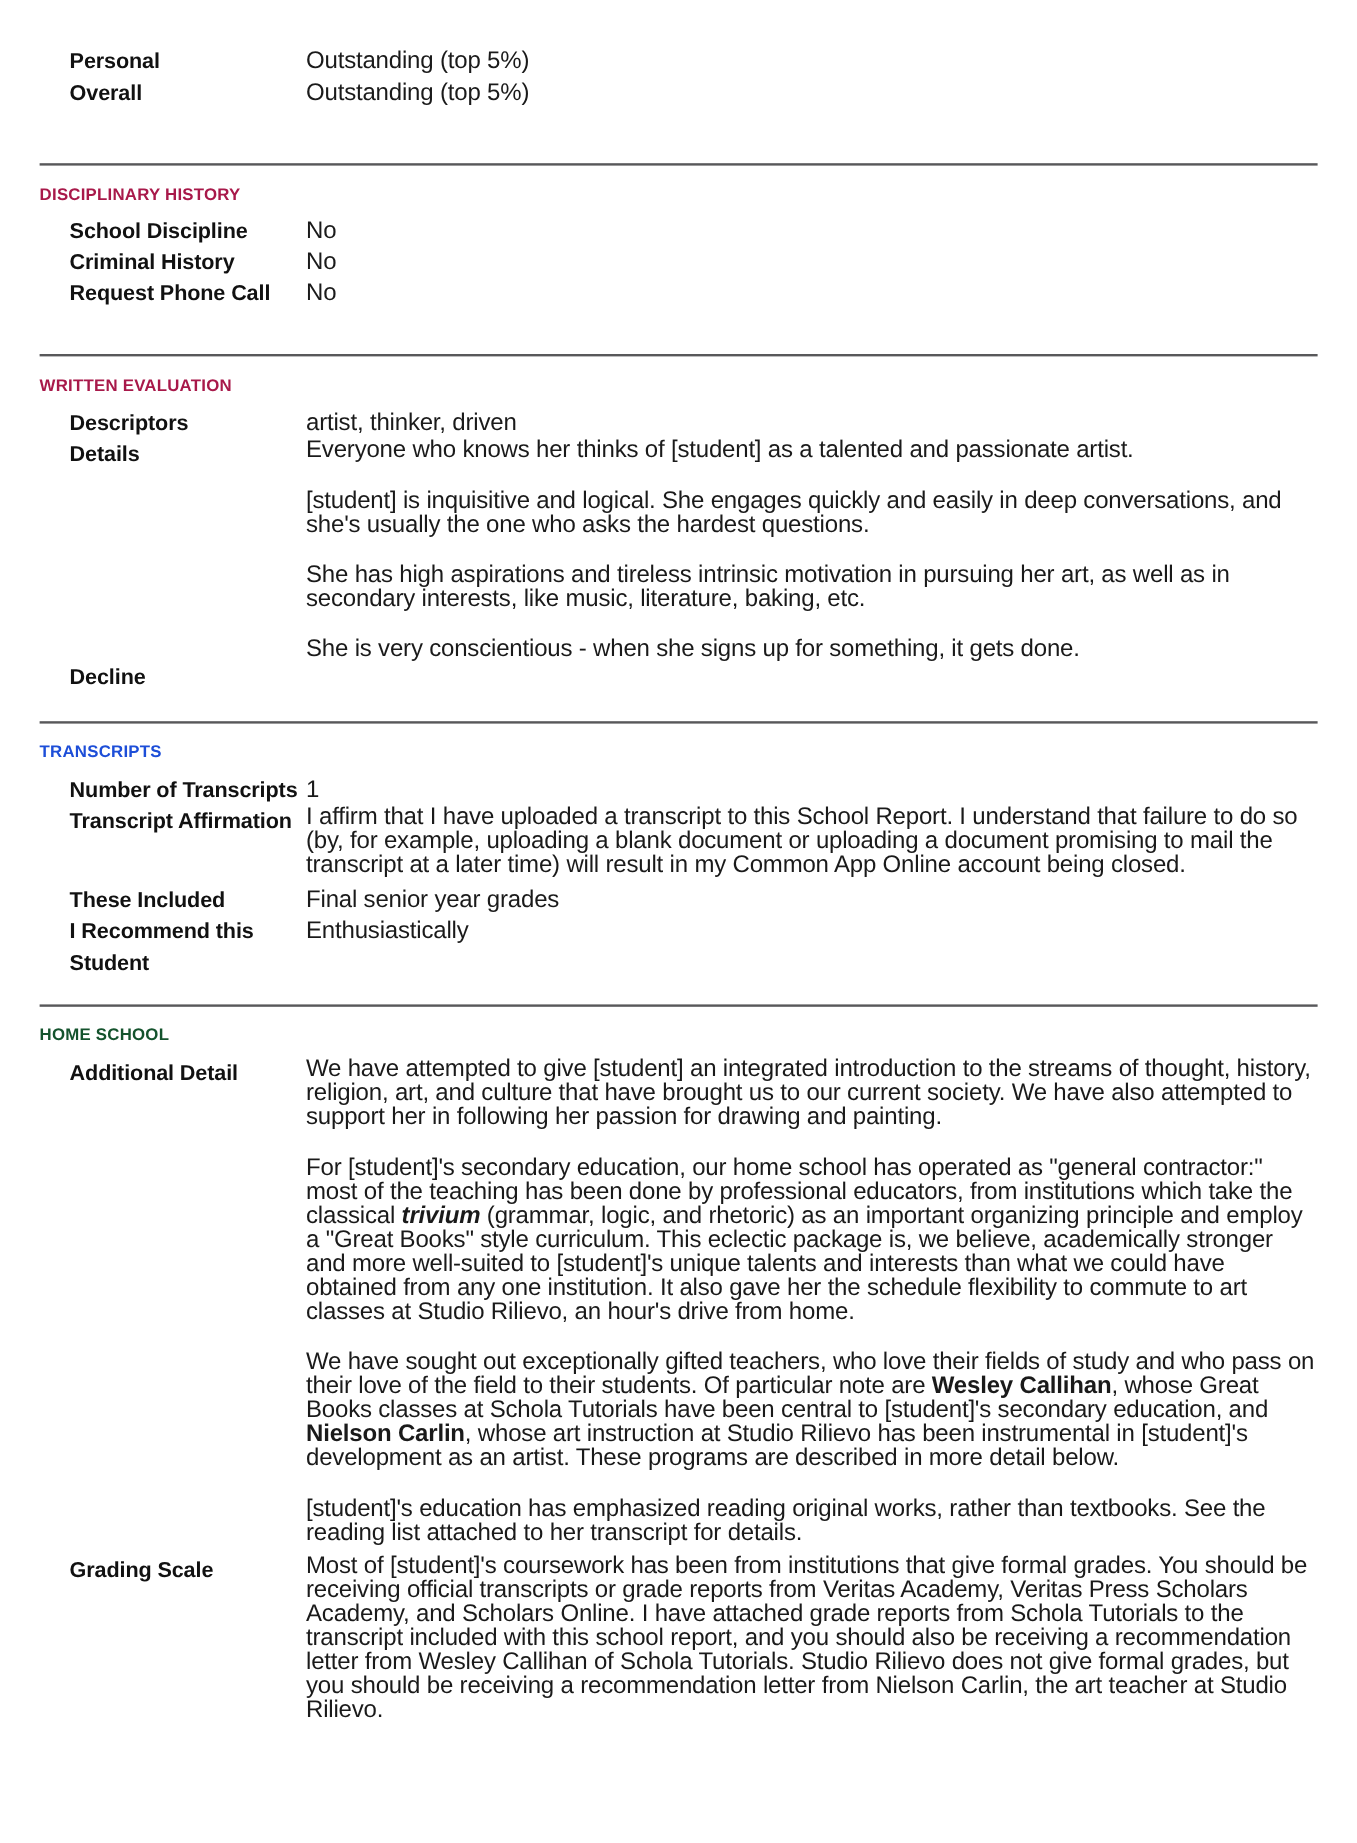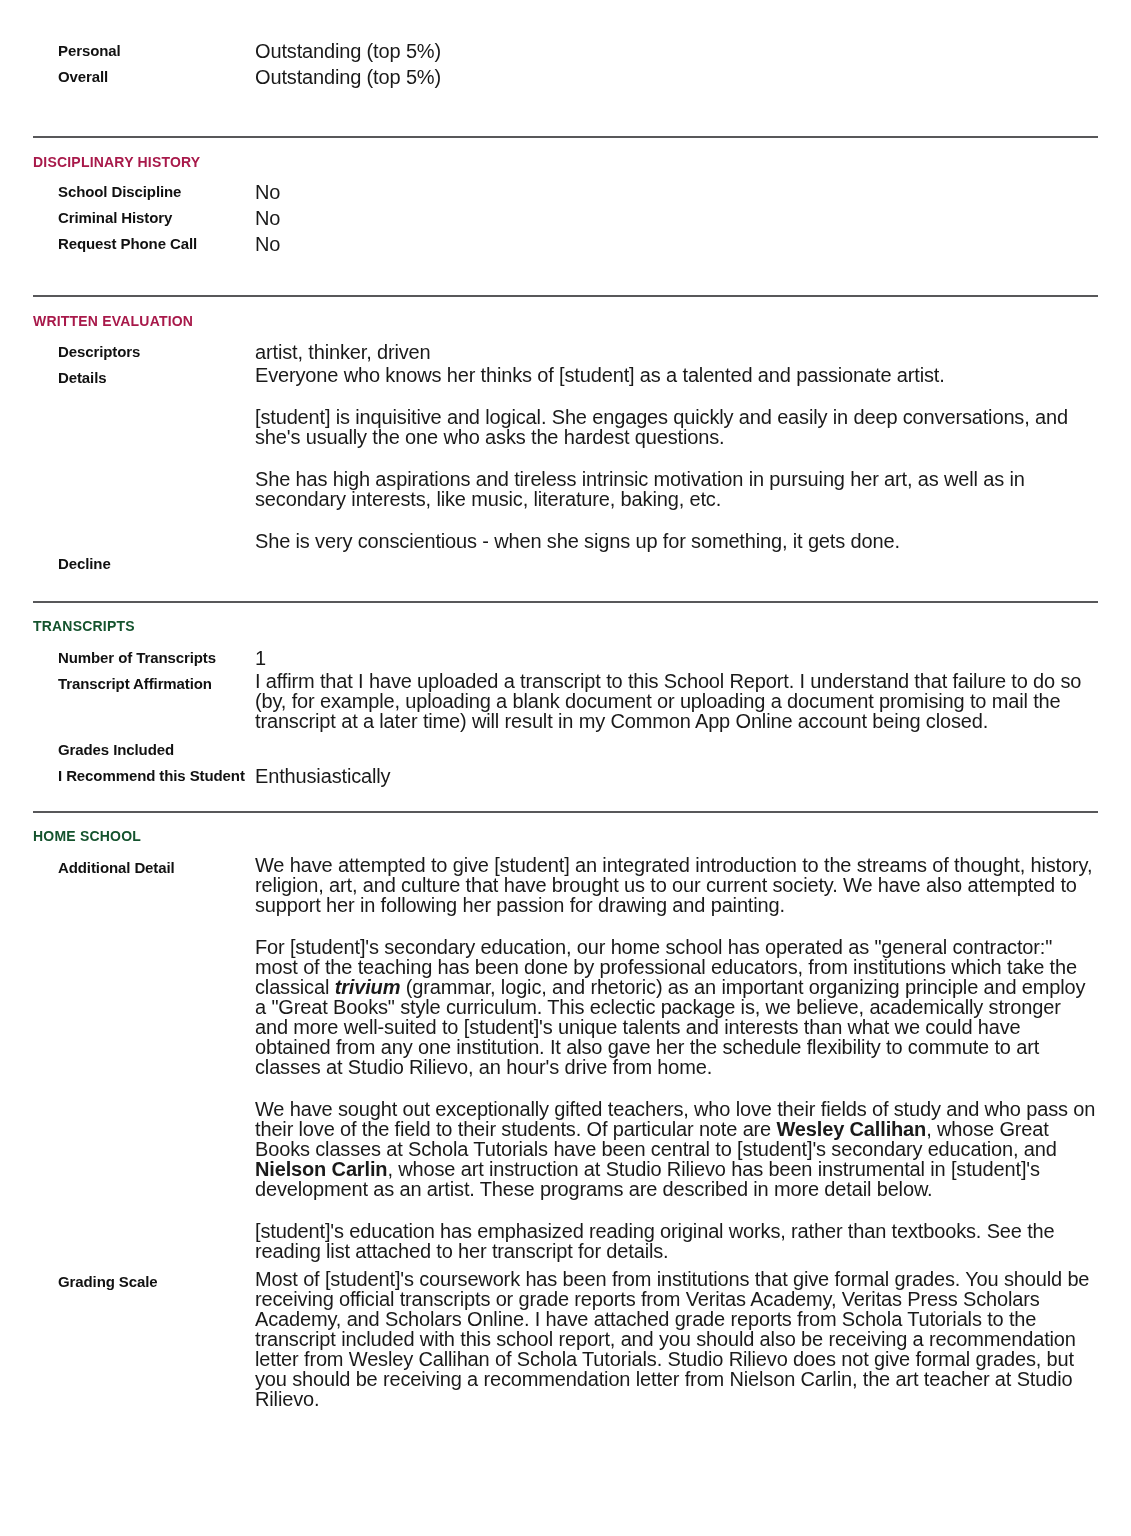--- a/index.html
+++ b/index.html
@@ -26,21 +26,21 @@
     display: flex;
     align-items: flex-start;
     width: 100%;
   }
   .label {
     width: 222px;
     min-width: 222px;
     padding-left: 25px;
     box-sizing: border-box;
     font-weight: bold;
-    font-size: 15px;
+    font-size: 18px;
     line-height: 26px;
     color: #111111;
     letter-spacing: -0.1px;
   }
   .value {
     flex: 1;
     font-size: 20px;
     line-height: 26px;
     color: #1a1a1a;
     letter-spacing: -0.15px;
@@ -133,36 +133,37 @@
     </div>
   </div>
   <div class="row">
     <div class="label">Decline</div>
     <div class="value value-single"></div>
   </div>
 
   <div style="height:24px"></div>
   <hr class="rule">
   <div style="height:12px"></div>
-  <div class="section-head" style="color:#14532d">TRANSCRIPTS</div>
+  <div class="section-head" style="color:#1d4ed8">TRANSCRIPTS</div>
   <div style="height:8px"></div>
 
   <div class="row">
     <div class="label">Number of Transcripts</div>
     <div class="value value-single">1</div>
   </div>
   <div class="row">
     <div class="label">Transcript Affirmation</div>
     <div class="value para-block">
       <p>I affirm that I have uploaded a transcript to this School Report. I understand that failure to do so (by, for example, uploading a blank document or uploading a document promising to mail the transcript at a later time) will result in my Common App Online account being closed.</p>
     </div>
   </div>
   <div style="height:6px"></div>
   <div class="row">
-    <div class="label">Grades Included</div>
+    <div class="label">These Included</div>
+    <div class="value value-single">Final senior year grades</div>
   </div>
   <div class="row">
     <div class="label">I Recommend this Student</div>
     <div class="value value-single">Enthusiastically</div>
   </div>
 
   <div style="height:22px"></div>
   <hr class="rule">
   <div style="height:12px"></div>
   <div class="section-head" style="color:#14532d">HOME SCHOOL</div>

